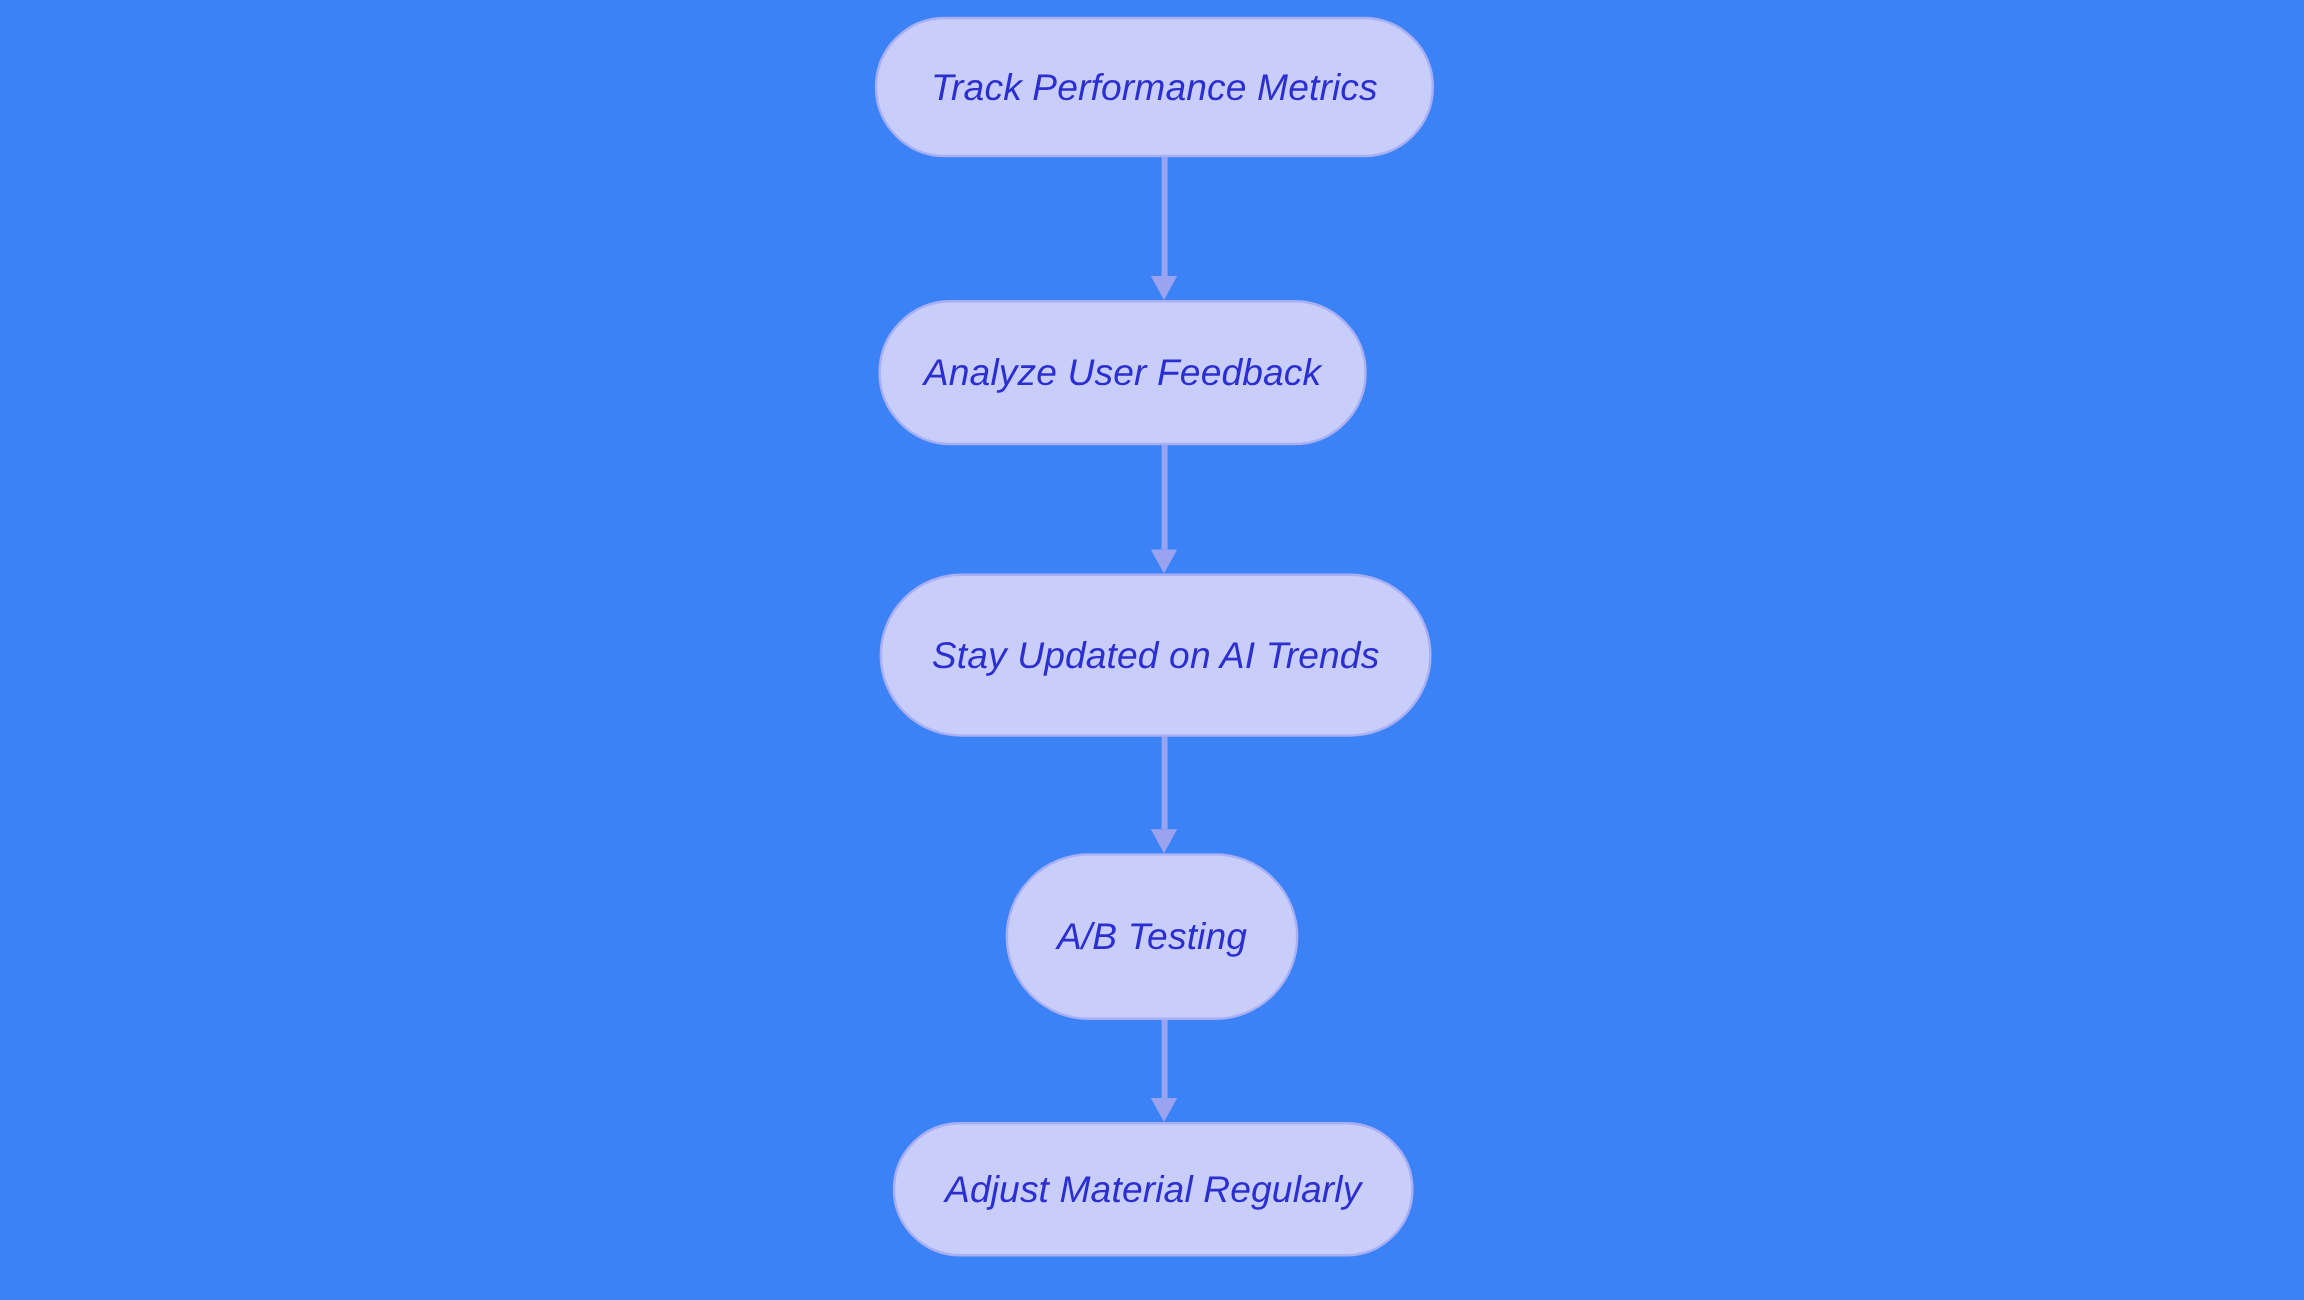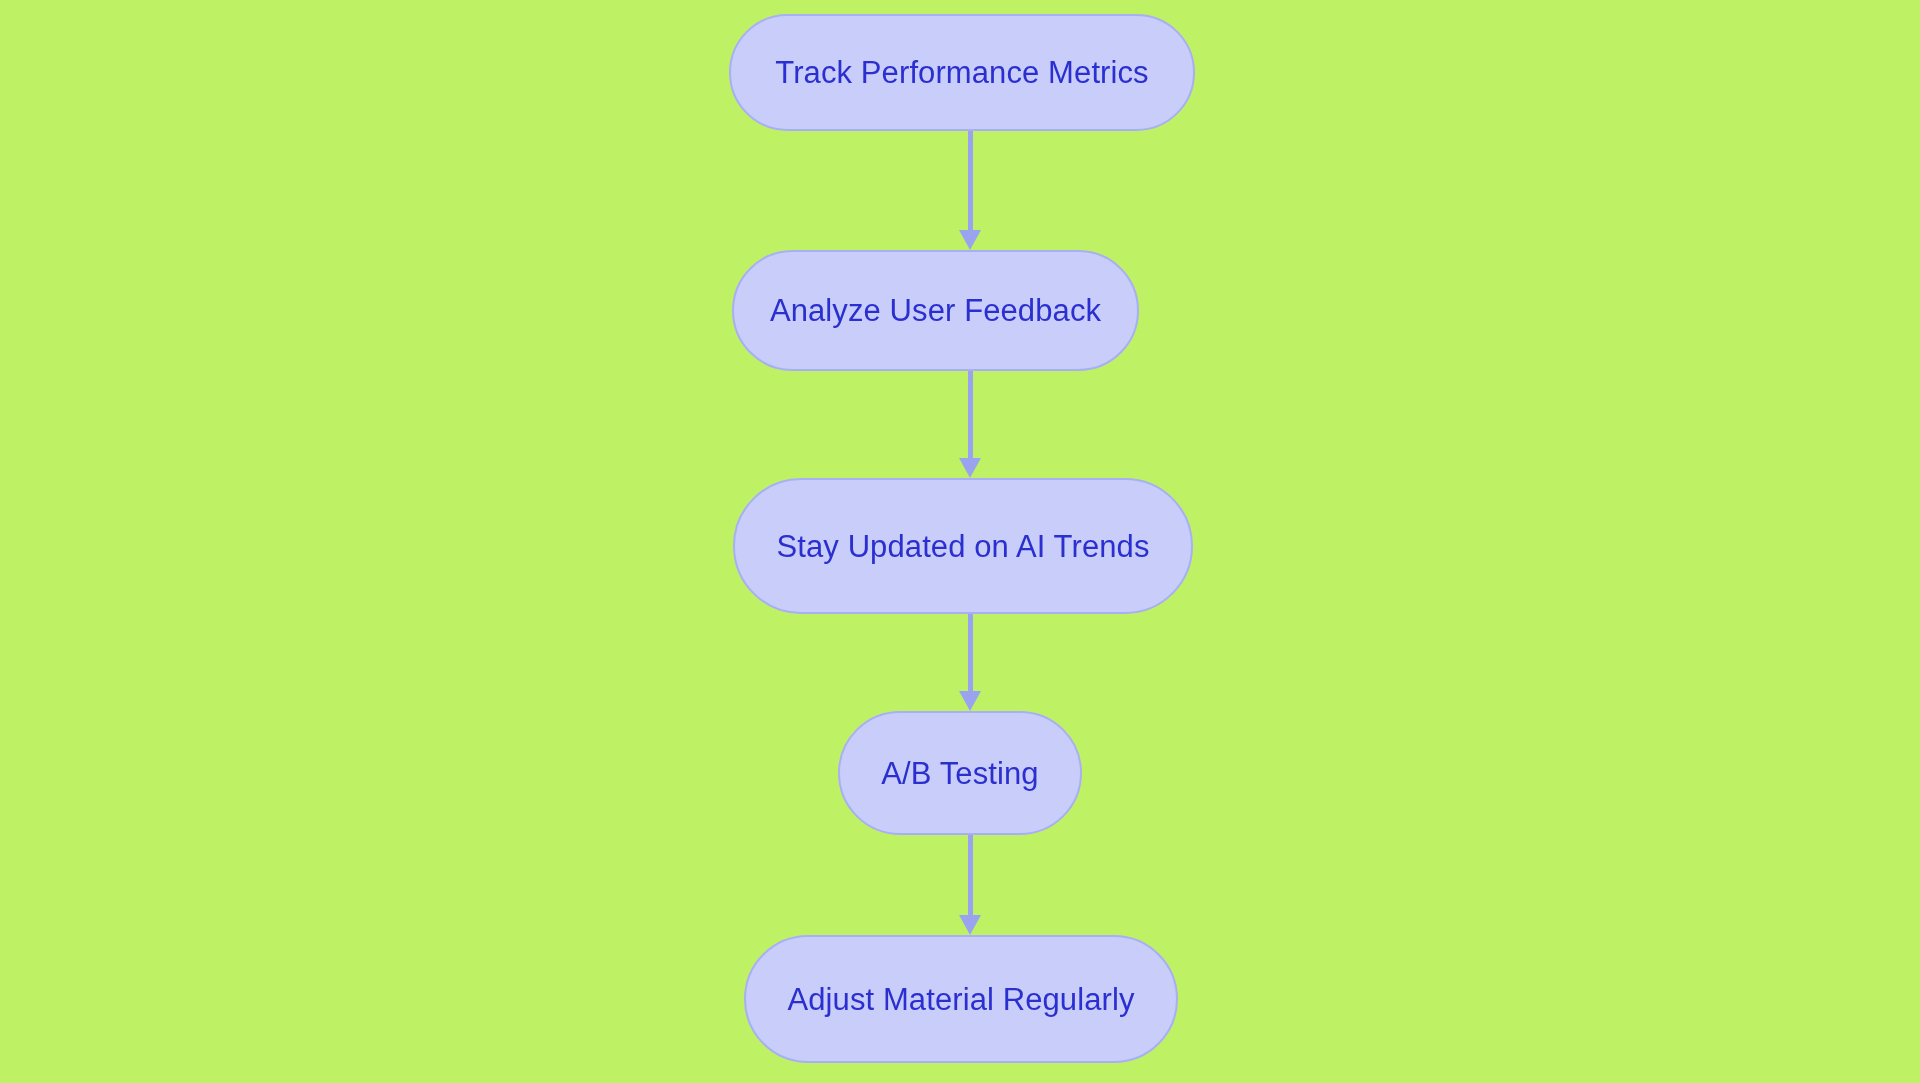--- a/index.html
+++ b/index.html
@@ -12,21 +12,22 @@
     width: 1920px;
     height: 1083px;
     font-family: "Liberation Sans", "DejaVu Sans", sans-serif;
     overflow: hidden;
   }
 
   #flow-canvas {
     position: relative;
     width: 1920px;
     height: 1083px;
-    background: #bef264;
+    background: #3b82f6;
+    font-style: italic;
   }
 
   
   .node {
     position: absolute;
     box-sizing: border-box;
     display: flex;
     align-items: center;
     justify-content: center;
     background: #c8cdfa;
@@ -98,21 +99,21 @@
   </div>
 
   <div class="node" style="left:732px; top:250px; width:407px; height:121px;">
     <span class="node-label">Analyze User Feedback</span>
   </div>
 
   <div class="node" style="left:733px; top:478px; width:460px; height:136px;">
     <span class="node-label">Stay Updated on AI Trends</span>
   </div>
 
-  <div class="node" style="left:838px; top:711px; width:244px; height:124px;">
+  <div class="node" style="left:838px; top:711px; width:244px; height:139px;">
     <span class="node-label">A/B Testing</span>
   </div>
 
-  <div class="node" style="left:744px; top:935px; width:434px; height:128px;">
+  <div class="node" style="left:744px; top:935px; width:434px; height:112px;">
     <span class="node-label">Adjust Material Regularly</span>
   </div>
 
 </div>
 
 </body></html>

